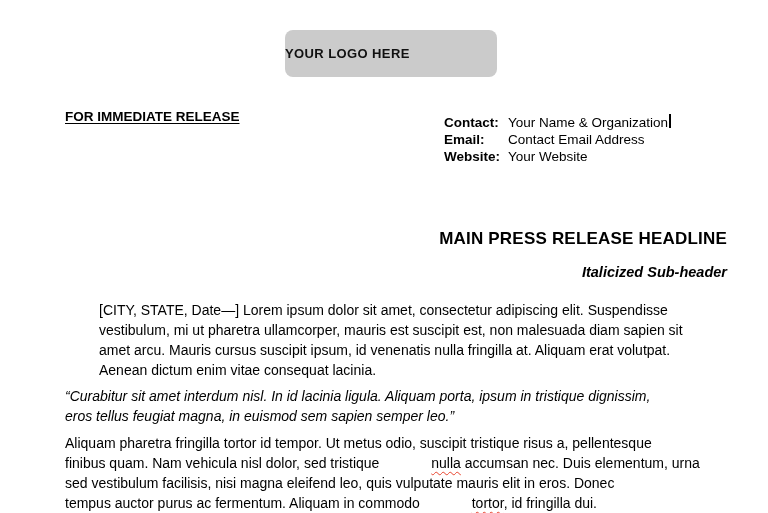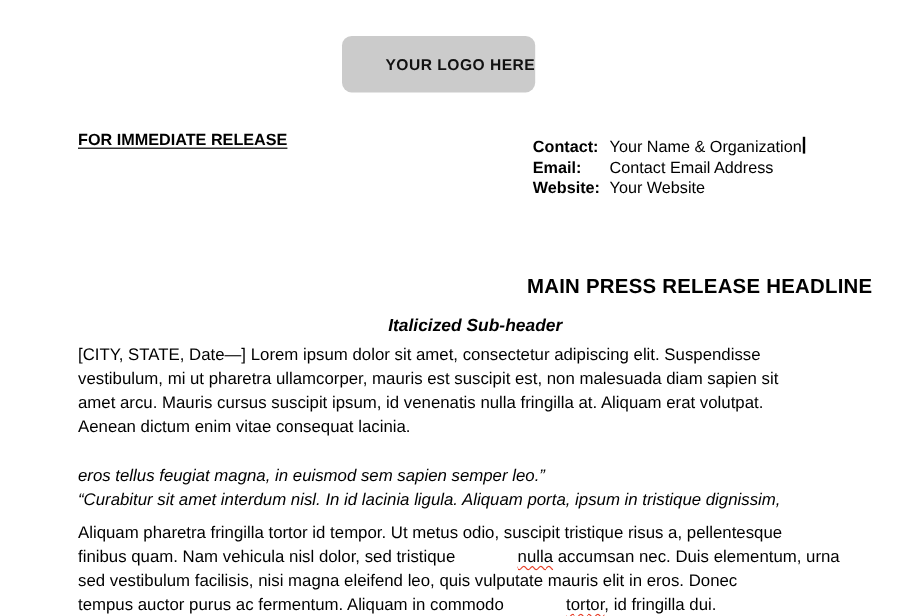--- a/index.html
+++ b/index.html
@@ -7,24 +7,24 @@
     width: 768px; height: 513px;
     background: #ffffff;
     font-family: "Liberation Sans", sans-serif;
     color: #000000;
     overflow: hidden;
   }
   .page { position: relative; width: 768px; height: 513px; background: #ffffff; }
 
   .logo-box {
     position: absolute; left: 285px; top: 30px;
-    width: 161px; height: 47px;
+    width: 212px; height: 47px;
     background: #cbcbcb;
     border-radius: 8px;
-    display: flex; align-items: center; justify-content: flex-end;
+    display: flex; align-items: center; justify-content: flex-start;
   }
   .logo-box span {
     font-weight: bold; font-size: 13px; letter-spacing: 0.4px; color: #111111;
   }
 
   .release-line {
     position: absolute; left: 65px; top: 109px;
     font-weight: bold; font-size: 13.5px;
     text-decoration: underline;
     text-underline-offset: 2px;
@@ -42,29 +42,29 @@
     background: #000; margin-left: 1px; vertical-align: -2px;
   }
 
   .headline {
     position: absolute; left: 65px; top: 229px; width: 662px;
     margin: 0; text-align: right;
     font-size: 17px; font-weight: bold; letter-spacing: 0.2px;
   }
   .subheader {
     position: absolute; left: 65px; top: 264px; width: 662px;
-    margin: 0; text-align: center;
+    margin: 0; text-align: right;
     font-size: 14.5px; font-weight: bold; font-style: italic;
   }
 
   .para {
     position: absolute; left: 65px; width: 664px;
     font-size: 14px; line-height: 20px;
   }
-  .para-1 { top: 285px; }
+  .para-1 { top: 300px; margin-left: 34px; }
   .para-quote { top: 386px; font-style: italic; }
   .para-2 { top: 433px; }
   .ln { white-space: nowrap; }
 
   .miss {
     text-decoration: underline;
     text-decoration-style: wavy;
     text-decoration-color: #e8442e;
     text-decoration-thickness: 1px;
     text-underline-offset: 3px;
@@ -102,22 +102,22 @@
   <h2 class="subheader">Italicized Sub-header</h2>
 
   <div class="para para-1">
     <div class="ln">[CITY, STATE, Date—] Lorem ipsum dolor sit amet, consectetur adipiscing elit. Suspendisse</div>
     <div class="ln">vestibulum, mi ut pharetra ullamcorper, mauris est suscipit est, non malesuada diam sapien sit</div>
     <div class="ln">amet arcu. Mauris cursus suscipit ipsum, id venenatis nulla fringilla at. Aliquam erat volutpat.</div>
     <div class="ln">Aenean dictum enim vitae consequat lacinia.</div>
   </div>
 
   <div class="para para-quote">
+    <div class="ln">“Curabitur sit amet interdum nisl. In id lacinia ligula. Aliquam porta, ipsum in tristique dignissim,</div>
     <div class="ln">eros tellus feugiat magna, in euismod sem sapien semper leo.”</div>
-    <div class="ln">“Curabitur sit amet interdum nisl. In id lacinia ligula. Aliquam porta, ipsum in tristique dignissim,</div>
   </div>
 
   <div class="para para-2">
     <div class="ln">Aliquam pharetra fringilla tortor id tempor. Ut metus odio, suscipit tristique risus a, pellentesque</div>
     <div class="ln">
       <span>finibus quam. Nam vehicula nisl dolor, sed tristique </span><span class="miss">nulla</span><span> accumsan nec. Duis elementum, urna</span>
     </div>
     <div class="ln">sed vestibulum facilisis, nisi magna eleifend leo, quis vulputate mauris elit in eros. Donec</div>
     <div class="ln">
       <span>tempus auctor purus ac fermentum. Aliquam in commodo </span><span class="miss">tortor</span><span>, id fringilla dui.</span>

